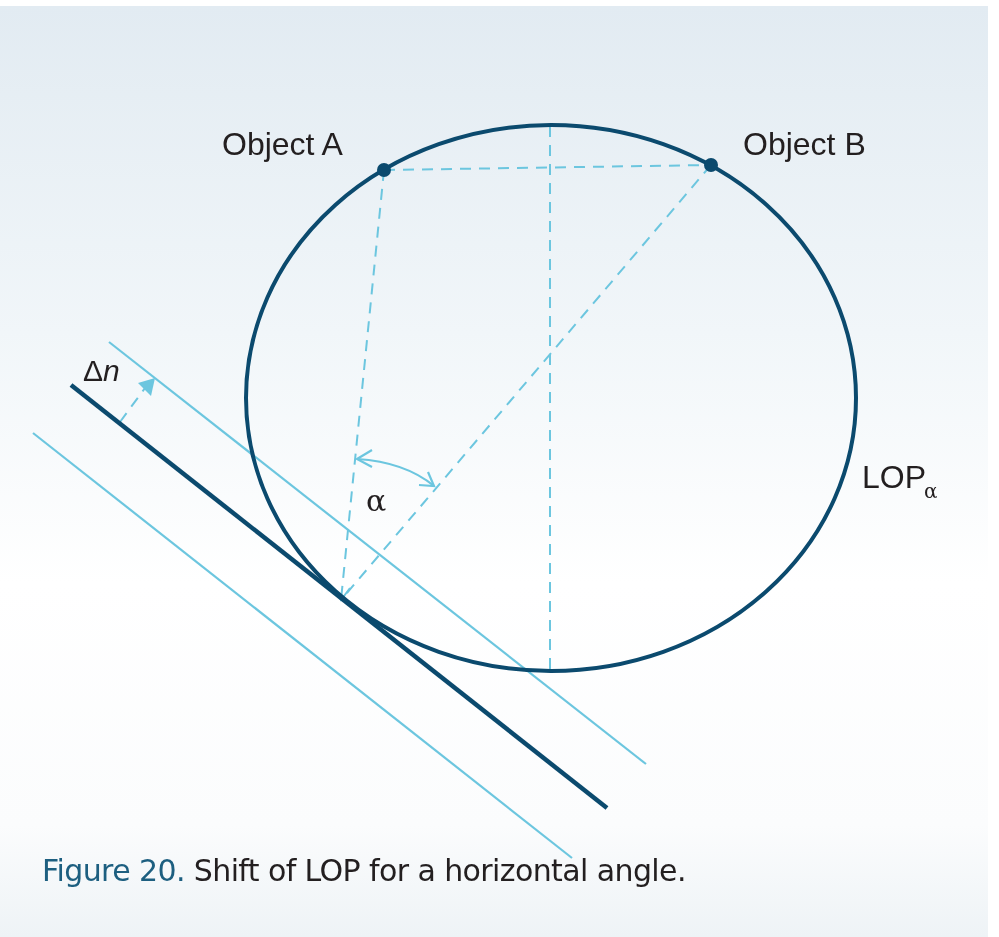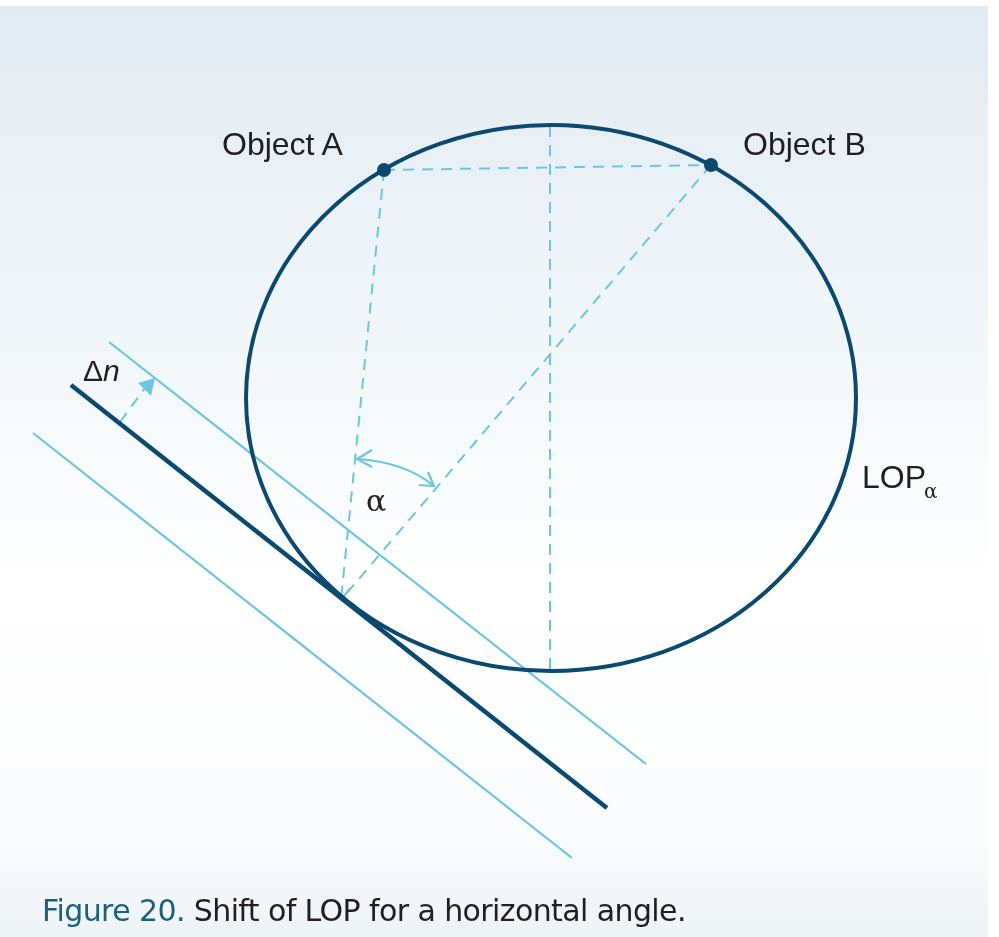--- a/index.html
+++ b/index.html
@@ -5,21 +5,21 @@
   html, body { margin: 0; padding: 0; background: #ffffff; }
   body { width: 999px; height: 937px; position: relative; overflow: hidden; }
   .panel {
     position: absolute; left: 0; top: 6px; width: 988px; height: 931px;
     background: linear-gradient(to bottom, #e2ebf2 0%, #f1f6f9 35%, #ffffff 62%, #fbfcfd 88%, #eef3f6 100%);
   }
   svg.fig { position: absolute; left: 0; top: 0; width: 999px; height: 937px; }
   .lbl { font-family: "Liberation Sans", "DejaVu Sans", sans-serif; fill: #231f20; }
   .greek { font-family: "DejaVu Serif", "Liberation Serif", serif; fill: #231f20; }
   .caption {
-    position: absolute; left: 42px; top: 893px;
+    position: absolute; left: 42px; top: 853px;
     font-family: "DejaVu Sans", "Liberation Sans", sans-serif;
     font-size: 30px; letter-spacing: -0.6px; white-space: nowrap;
   }
   .caption .num { color: #1d5f80; }
   .caption .txt { color: #231f20; }
 </style>
 </head>
 <body>
 
 <div class="panel"></div>

